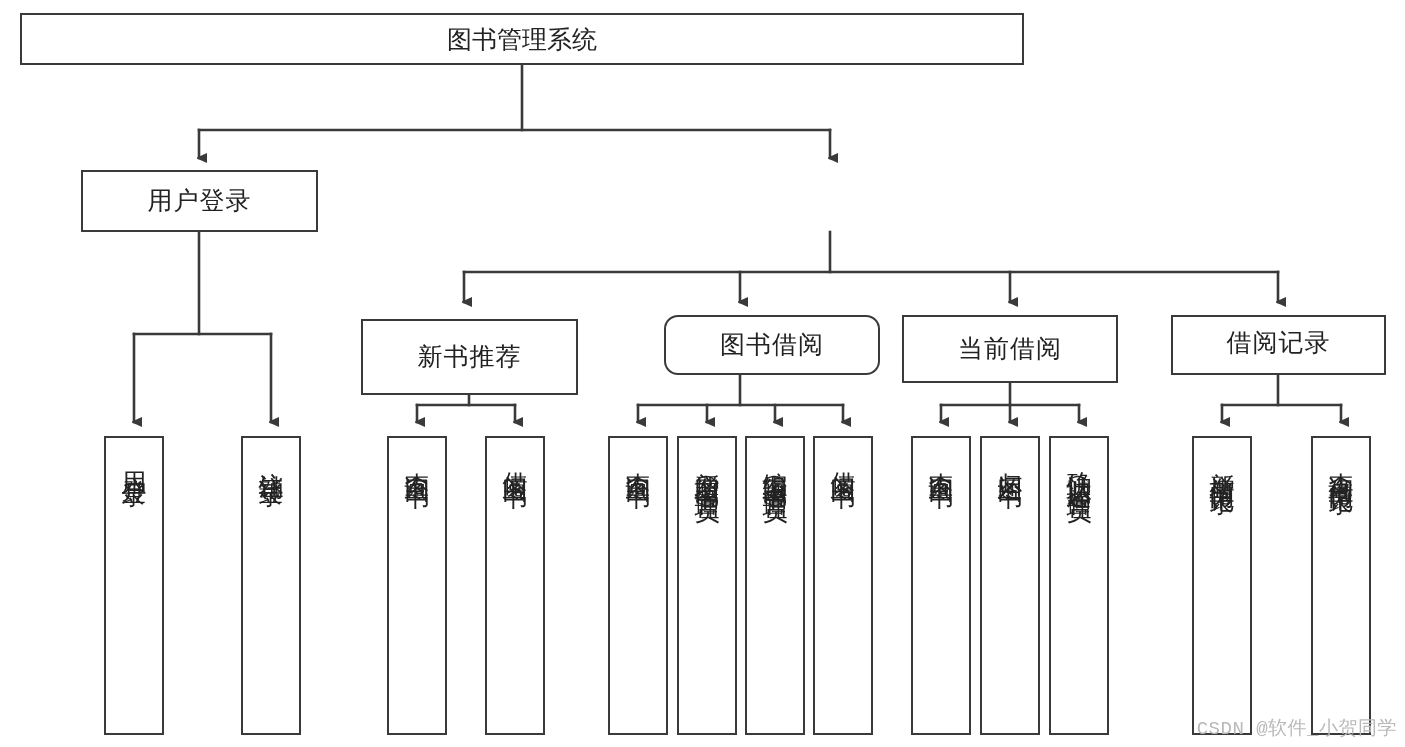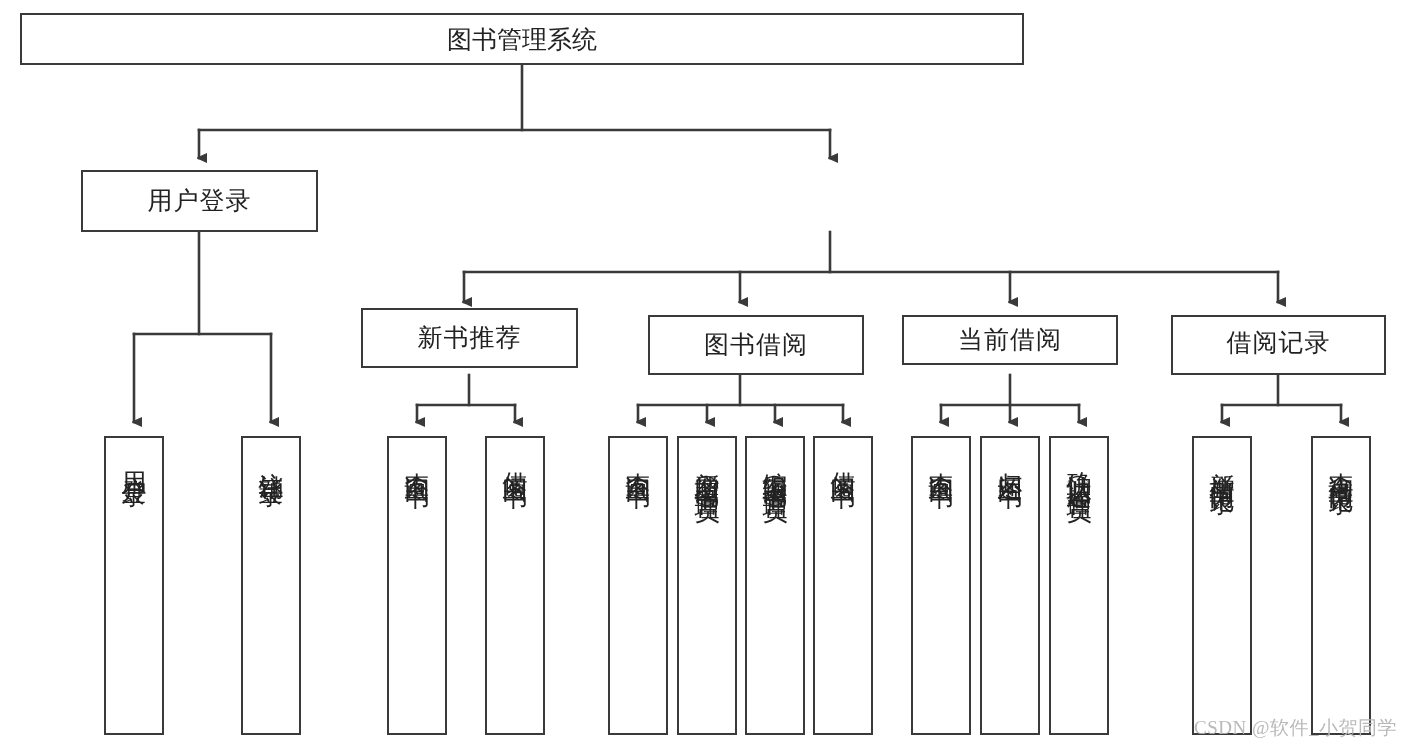--- a/index.html
+++ b/index.html
@@ -60,21 +60,21 @@
     display: block;
   }
   .watermark {
     position: absolute;
     right: 8px;
     bottom: 6px;
     font-size: 19px;
     color: #b9b9b9;
     letter-spacing: 0.5px;
     white-space: nowrap;
-    font-family: Liberation Serif, serif;
+    font-family: Liberation Mono, monospace;
   }
 </style>
 </head>
 <body>
 
 <div id="canvas">
 
   <svg class="connectors" viewBox="0 0 1405 747" xmlns="http://www.w3.org/2000/svg">
     <defs>
       <marker id="arrow" markerWidth="10" markerHeight="10" refX="5" refY="8" orient="auto" markerUnits="userSpaceOnUse">
@@ -126,27 +126,27 @@
   </svg>
 
   <div class="node root" style="left:20px; top:13px; width:1004px; height:52px;">
     <span>图书管理系统</span>
   </div>
 
   <div class="node horiz" style="left:81px; top:170px; width:237px; height:62px;">
     <span>用户登录</span>
   </div>
 
-  <div class="node horiz" style="left:361px; top:308px; width:217px; height:60px;text-align:right;">
+  <div class="node horiz" style="left:361px; top:319px; width:217px; height:76px;text-align:right;">
     <span>新书推荐</span>
   </div>
-  <div class="node horiz" style="left:648px; top:315px; width:216px; height:60px;">
+  <div class="node horiz" style="left:664px; top:315px; width:216px; height:60px;border-radius:14px;">
     <span>图书借阅</span>
   </div>
-  <div class="node horiz" style="left:902px; top:315px; width:216px; height:50px;">
+  <div class="node horiz" style="left:902px; top:315px; width:216px; height:68px;">
     <span>当前借阅</span>
   </div>
   <div class="node horiz" style="left:1171px; top:315px; width:215px; height:60px;font-family:Liberation Mono, monospace;">
     <span>借阅记录</span>
   </div>
 
   <div class="node leaf" style="left:104px; top:436px; width:60px; height:299px;">
     <span class="vtext">用户登录</span>
   </div>
   <div class="node leaf" style="left:241px; top:436px; width:60px; height:299px;">

